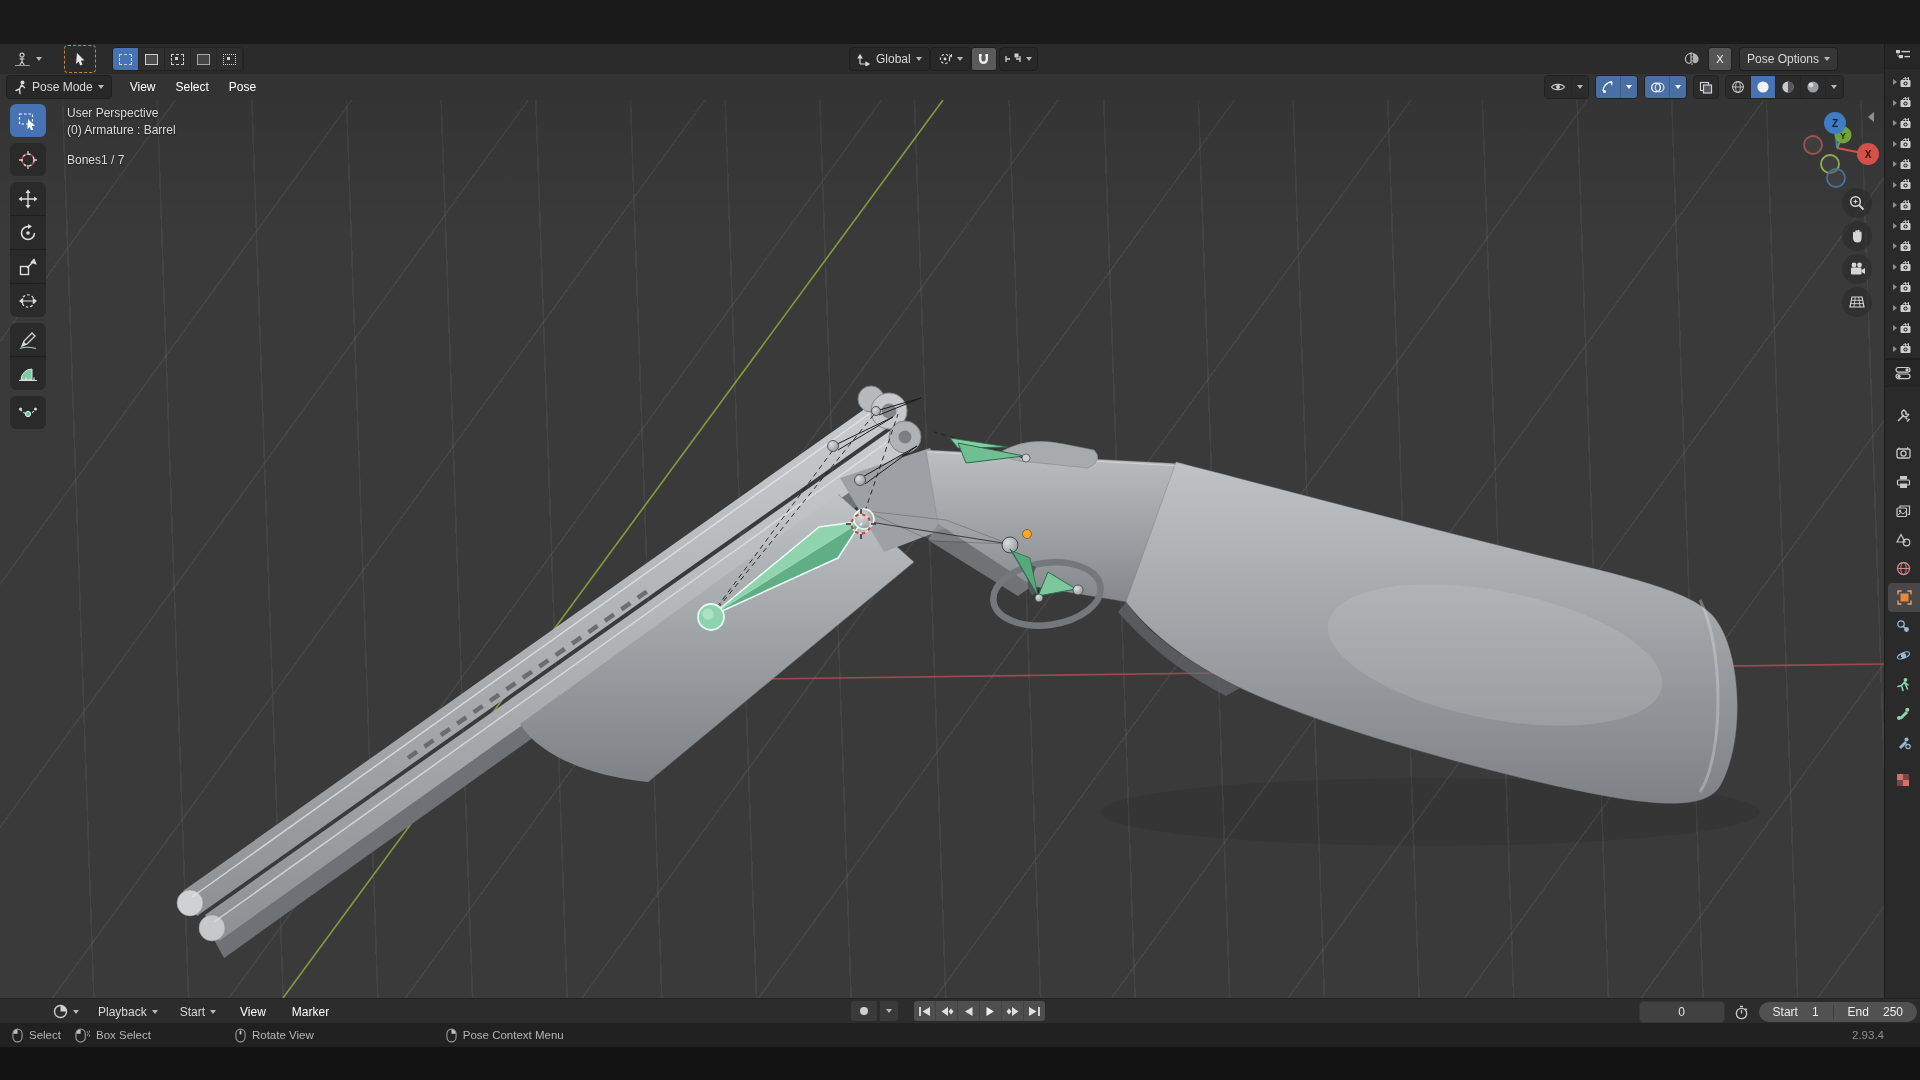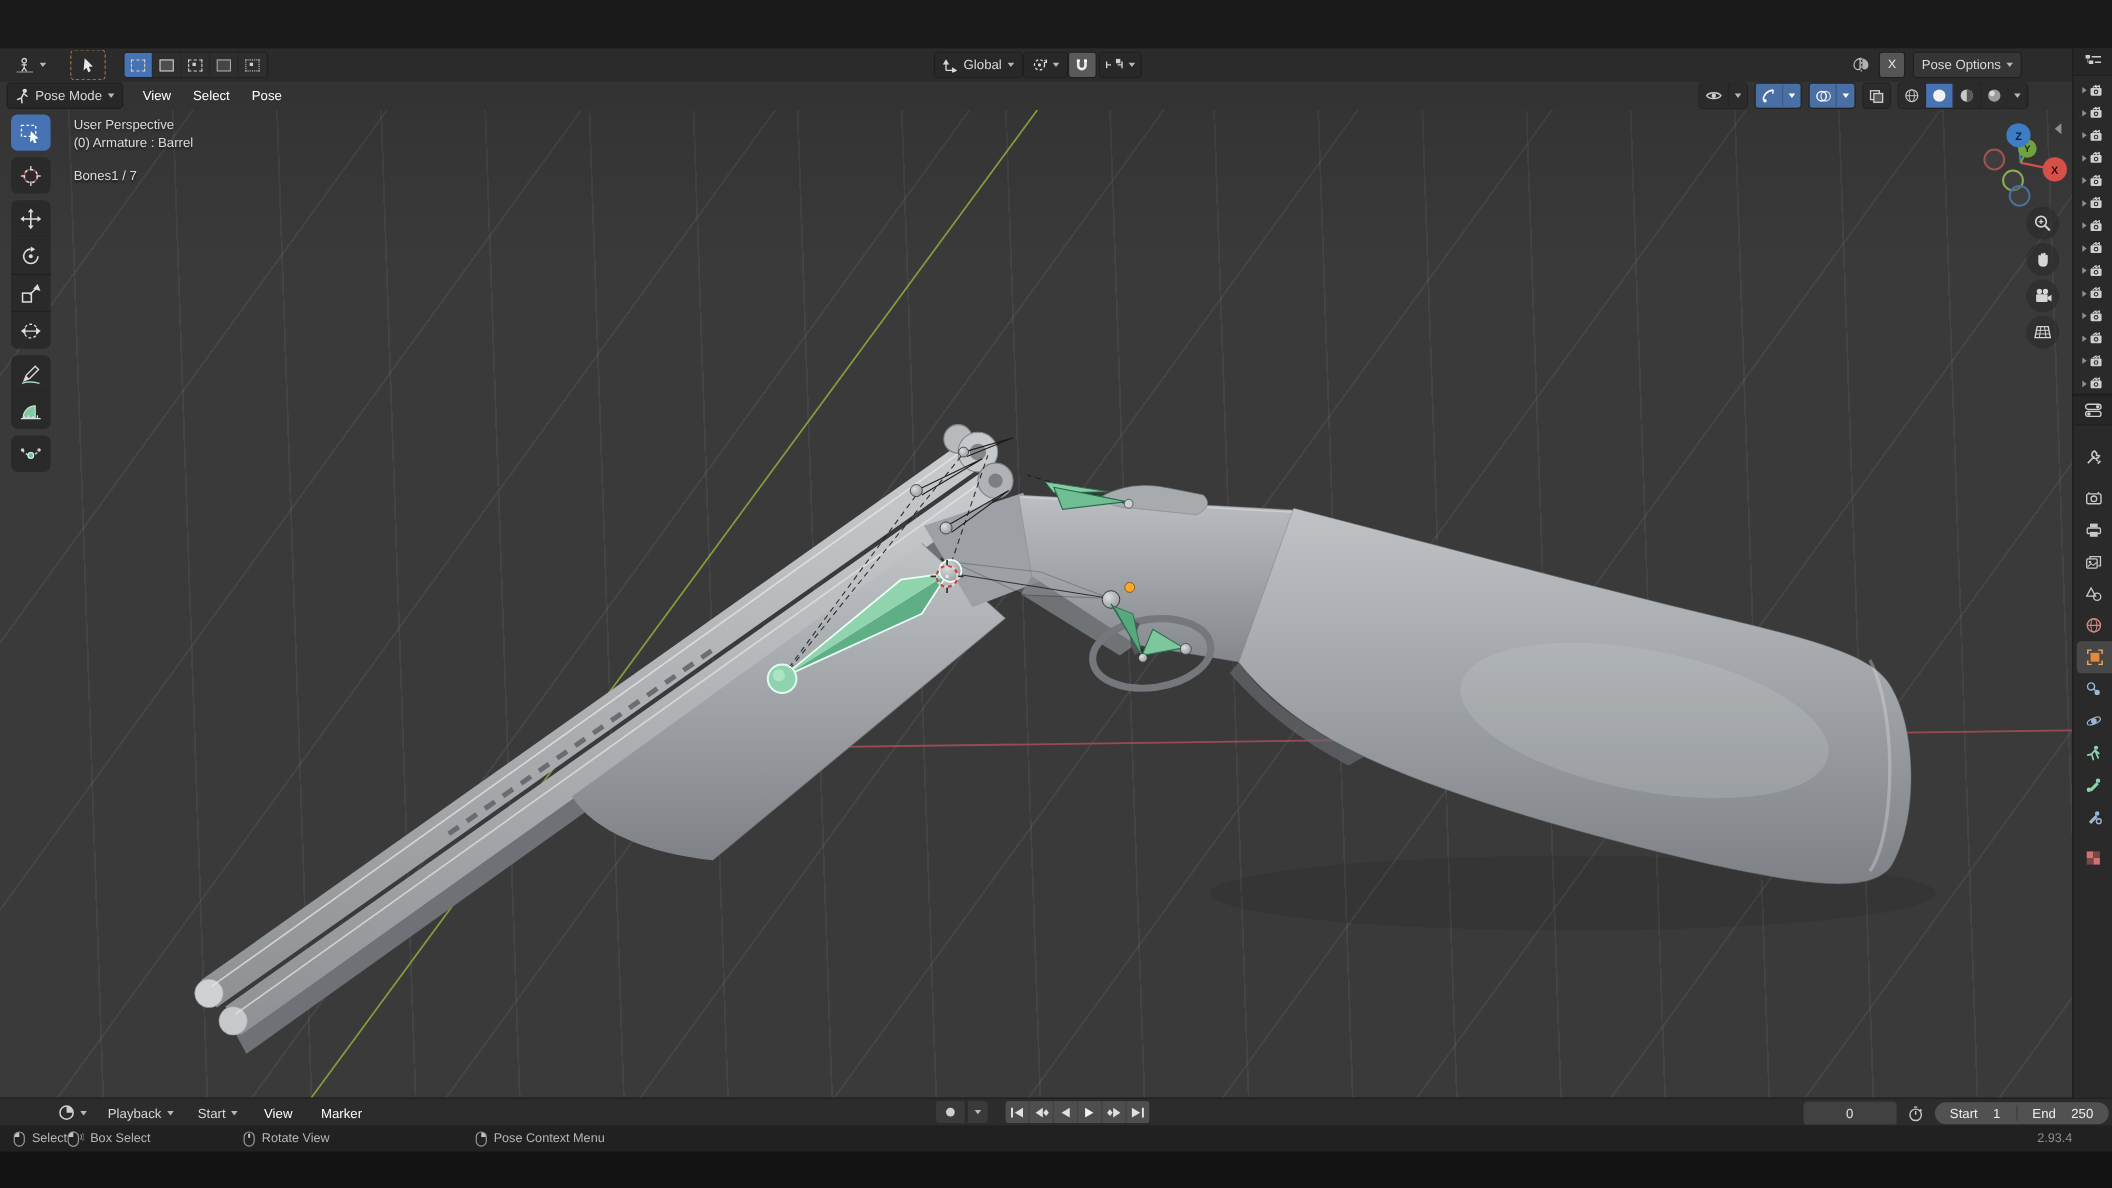--- a/index.html
+++ b/index.html
@@ -853,21 +853,21 @@
 </div>
 
 <div class="abs statusbar">
   <div class="sb-item" style="margin-left:12px;">
     <svg width="11" height="15" viewBox="0 0 12 16">
       <rect x="1" y="1" width="10" height="14" rx="5" fill="none" stroke="#9a9a9a" stroke-width="1.2"></rect>
       <path d="M6,1.5 C3.5,1.5 1.5,3.5 1.5,6 L6,6 Z" fill="#c4c4c4"></path>
     </svg>
     <span>Select</span>
   </div>
-  <div class="sb-item" style="">
+  <div class="sb-item" style="margin-left:14px;">
     <svg width="15" height="15" viewBox="0 0 16 16">
       <rect x="1" y="1" width="10" height="14" rx="5" fill="none" stroke="#9a9a9a" stroke-width="1.2"></rect>
       <path d="M6,1.5 C3.5,1.5 1.5,3.5 1.5,6 L6,6 Z" fill="#c4c4c4"></path>
       <path d="M13,3.5 q2.2,2.5 0,5 M15,2.5 q3,3.5 0,7" stroke="#9a9a9a" stroke-width="1" fill="none"></path>
     </svg>
     <span>Box Select</span>
   </div>
   <div class="sb-item" style="margin-left:84px;">
     <svg width="11" height="15" viewBox="0 0 12 16">
       <rect x="1" y="1" width="10" height="14" rx="5" fill="none" stroke="#9a9a9a" stroke-width="1.2"></rect>

